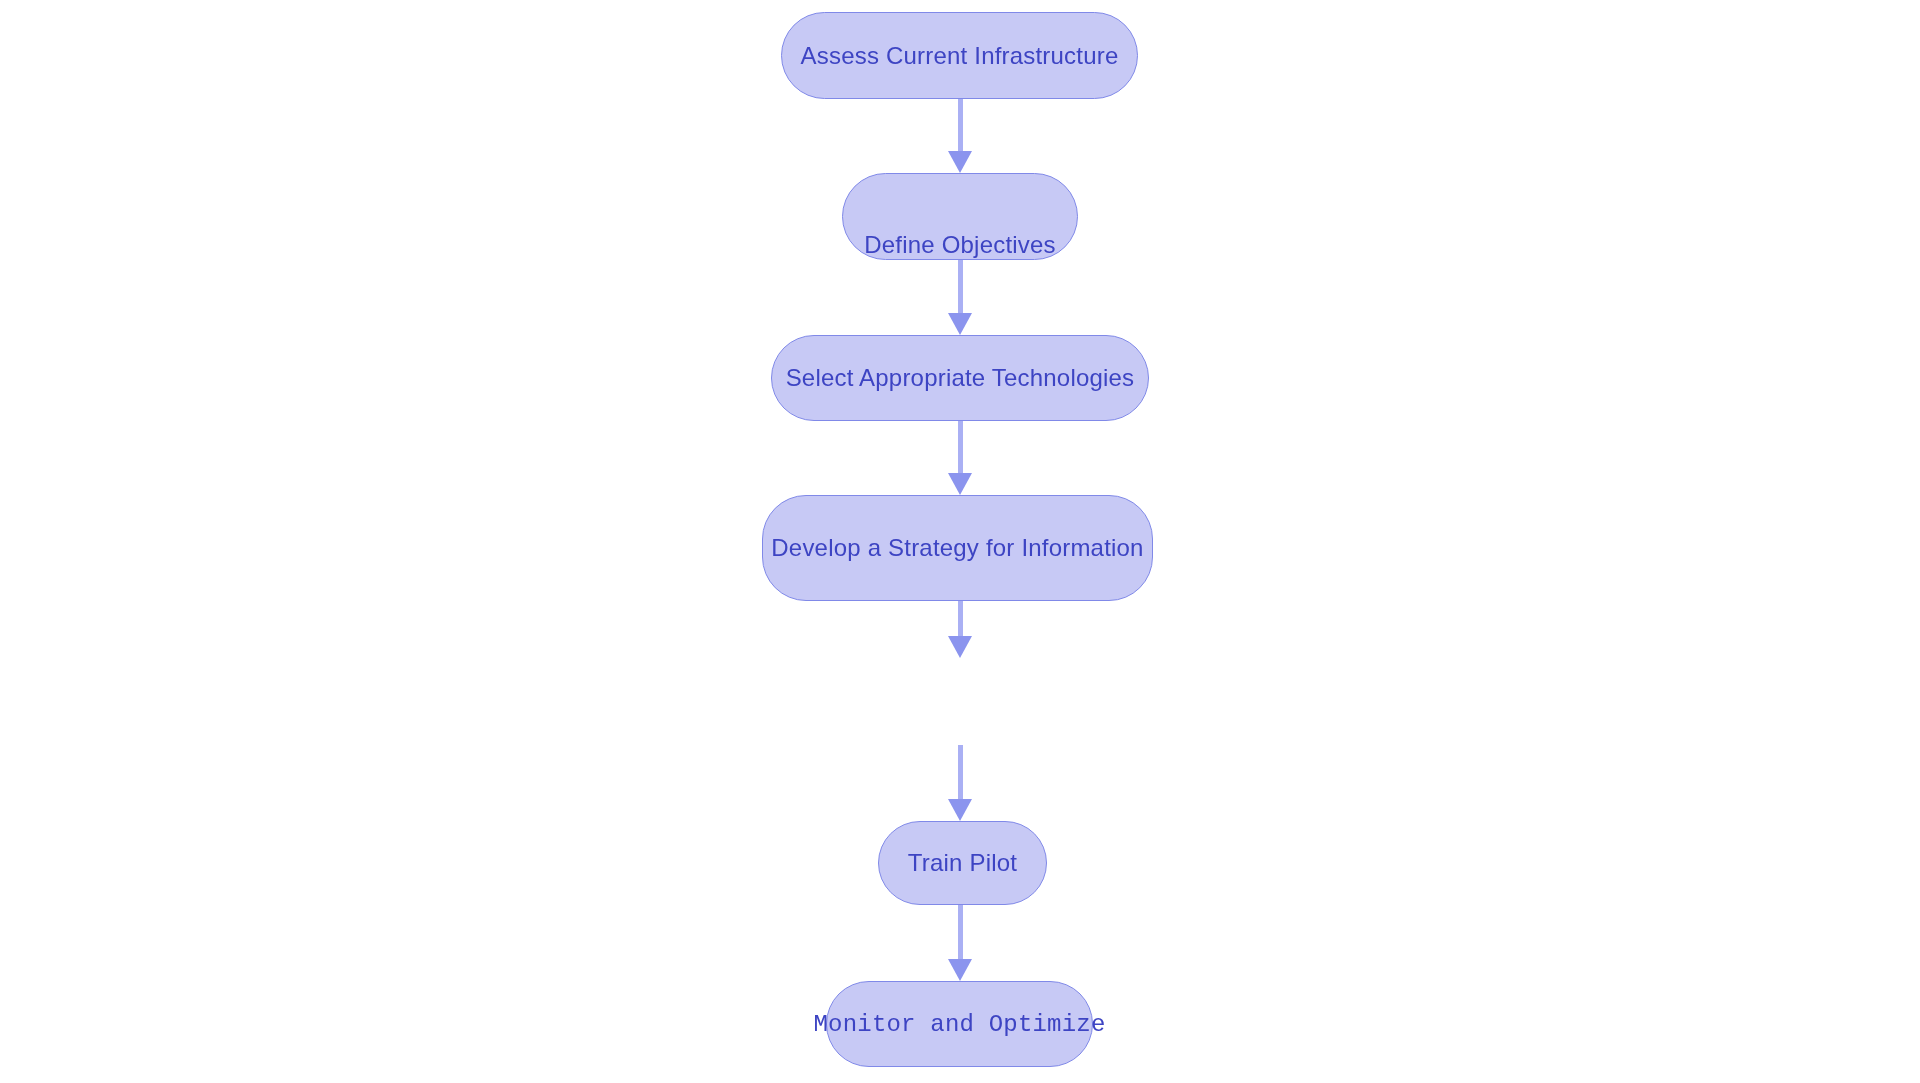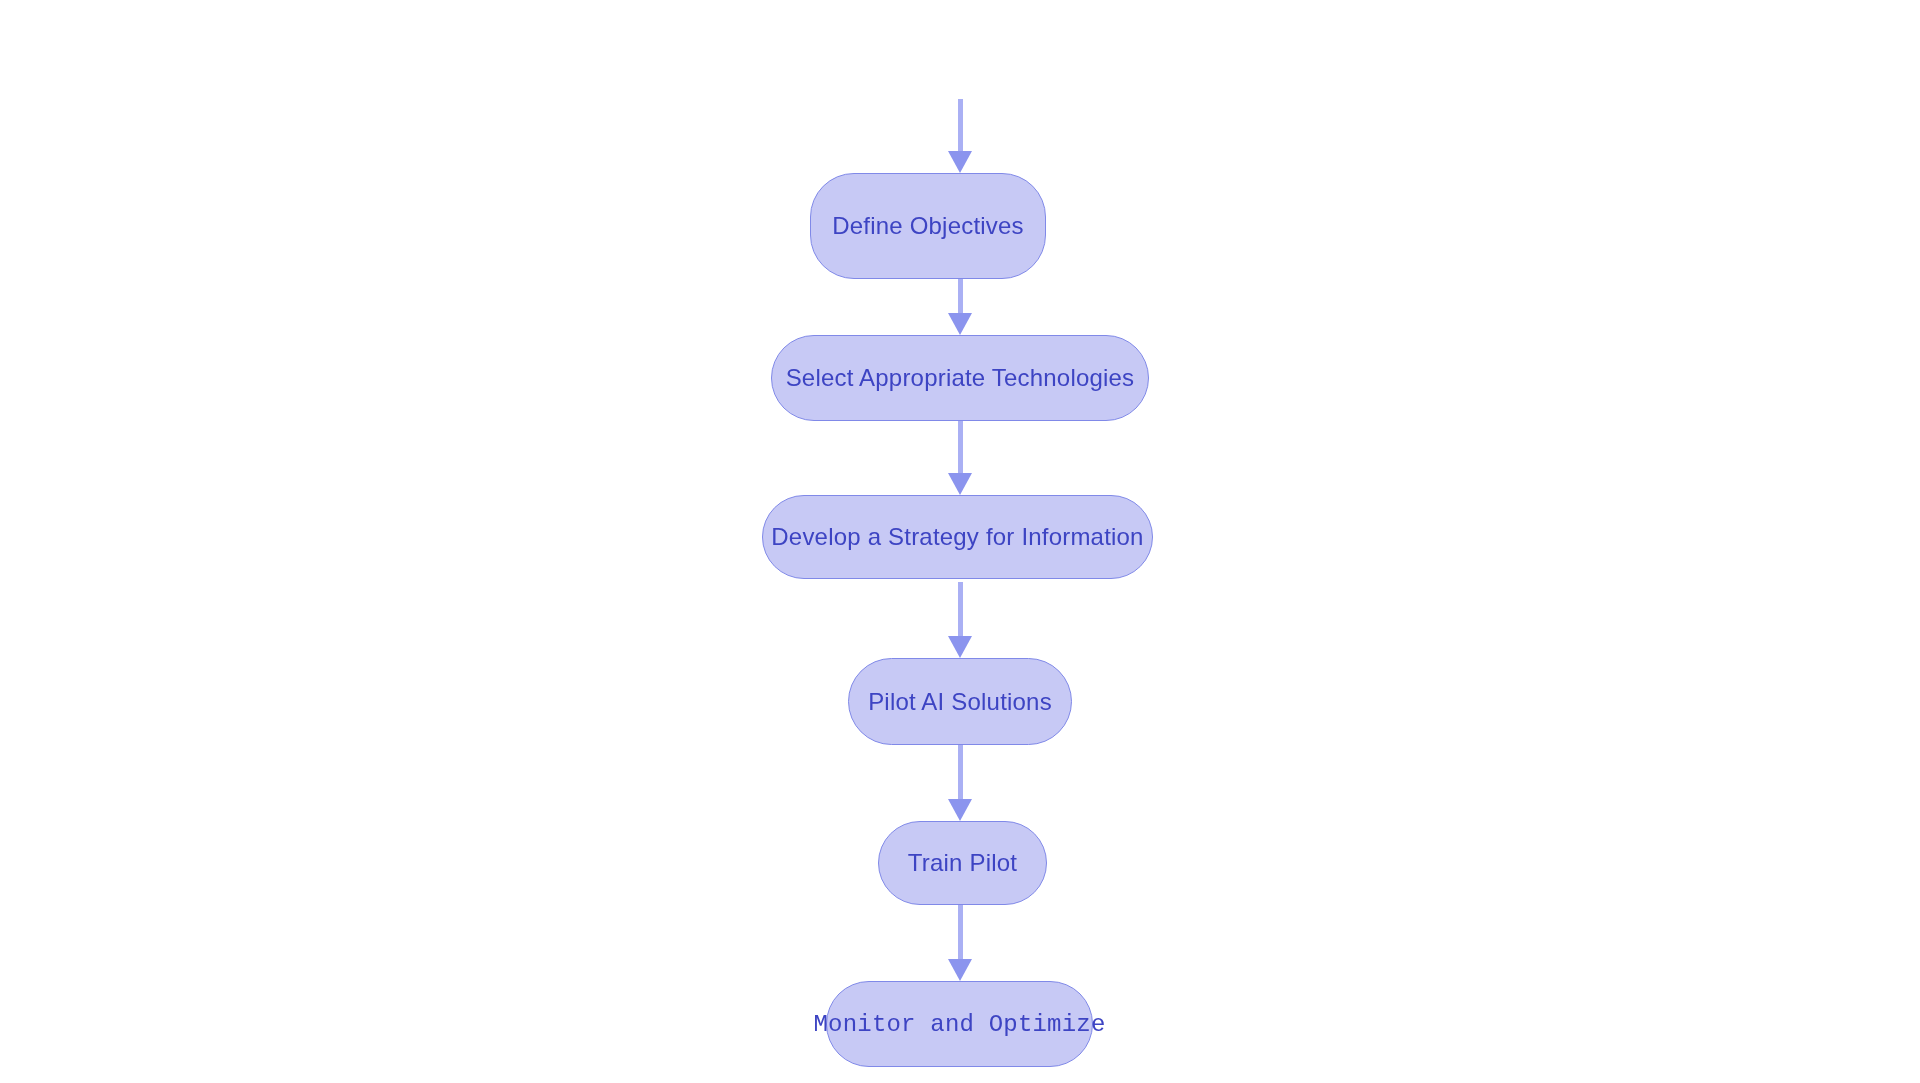--- a/index.html
+++ b/index.html
@@ -55,56 +55,56 @@
     border-left: 12px solid transparent;
     border-right: 12px solid transparent;
     border-top: 22px solid var(--arrow-head, #8b94ee);
   }
 </style>
 </head>
 <body>
 
 <div class="canvas">
 
+  <div class="node" style="left:781px; top:12px; width:357px; height:87px;">
+    <span>Assess Current Infrastructure</span>
+  </div>
 
   <div class="arrow" style="top:99px; height:74px;">
     <div class="line"></div>
     <div class="head"></div>
   </div>
 
-  <div class="node" style="left:810px; top:173px; width:236px; height:106px;">
+  <div class="node" style="left:842px; top:173px; width:236px; height:87px;align-items:flex-end;">
     <span>Define Objectives</span>
   </div>
 
   <div class="arrow" style="top:260px; height:75px;">
     <div class="line"></div>
     <div class="head"></div>
   </div>
 
   <div class="node" style="left:771px; top:335px; width:378px; height:86px;">
     <span>Select Appropriate Technologies</span>
   </div>
 
   <div class="arrow" style="top:421px; height:74px;">
     <div class="line"></div>
     <div class="head"></div>
   </div>
 
-  <div class="node" style="left:762px; top:495px; width:391px; height:84px;">
+  <div class="node" style="left:762px; top:495px; width:391px; height:106px;">
     <span>Develop a Strategy for Information</span>
   </div>
 
   <div class="arrow" style="top:582px; height:76px;">
     <div class="line"></div>
     <div class="head"></div>
   </div>
 
-  <div class="node" style="left:848px; top:658px; width:224px; height:87px;">
-    <span>Pilot AI Solutions</span>
-  </div>
 
   <div class="arrow" style="top:745px; height:76px;">
     <div class="line"></div>
     <div class="head"></div>
   </div>
 
   <div class="node" style="left:878px; top:821px; width:169px; height:84px;">
     <span>Train Pilot</span>
   </div>
 

